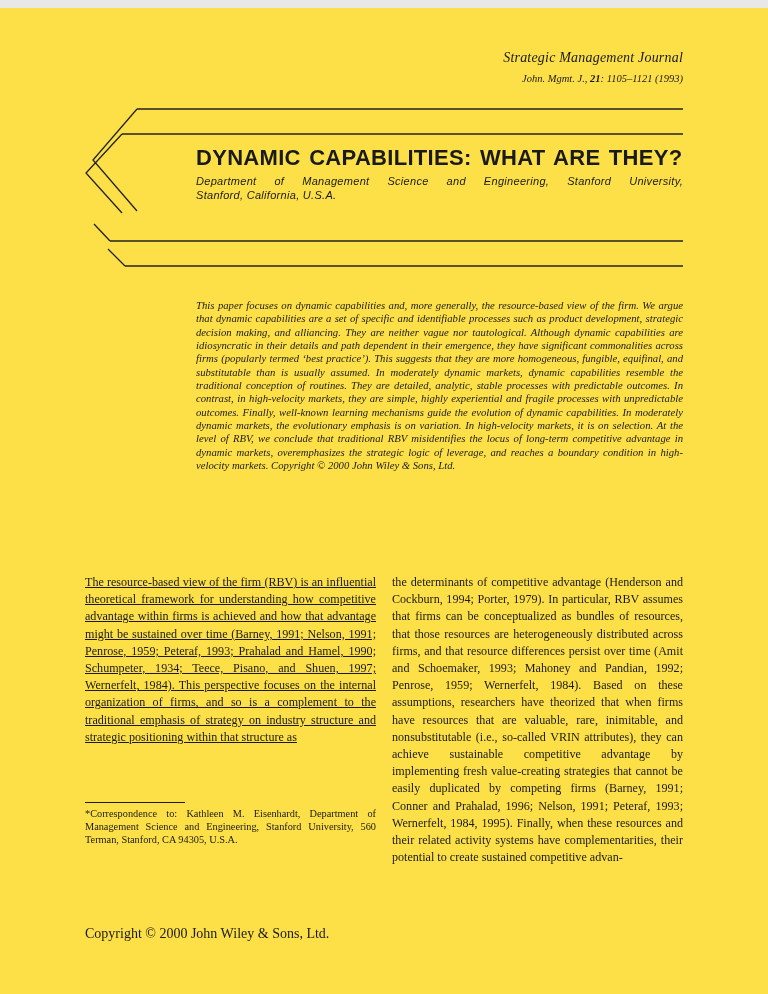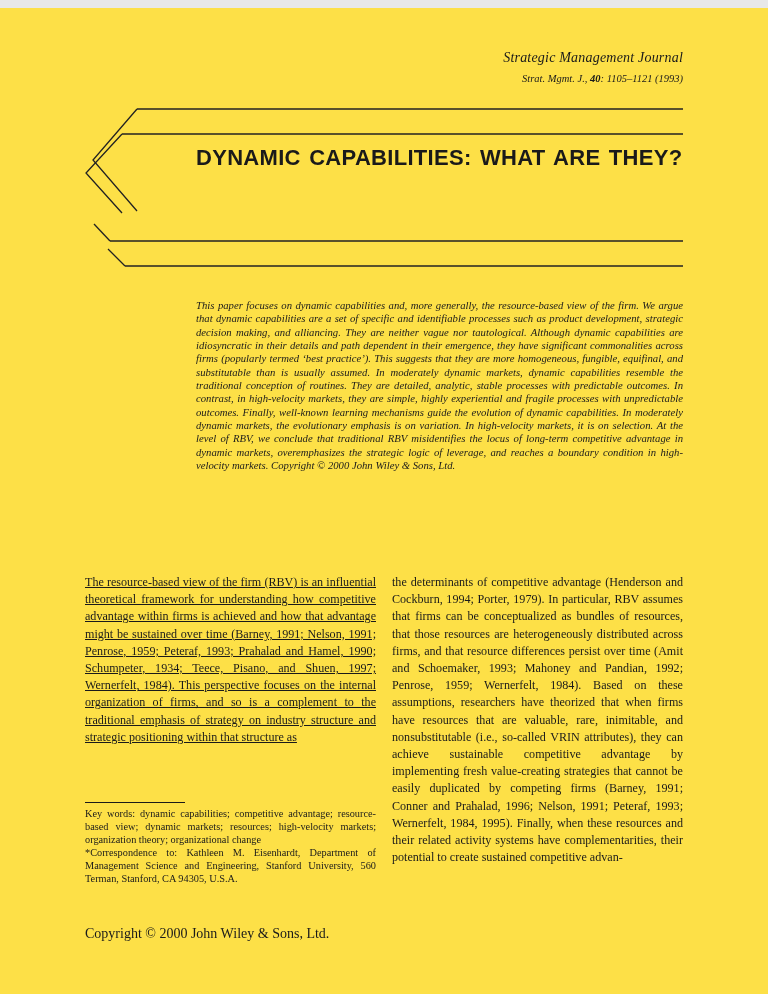--- a/index.html
+++ b/index.html
@@ -111,54 +111,57 @@
     font-size: 14px;
   }
 </style>
 </head>
 <body>
 
 <div class="page">
 
   <header class="journal-header">
     <div class="journal-name">Strategic Management Journal</div>
-    <div class="journal-citation"><span>Strat. Mgmt. J., </span><b>40</b><span>: 1105–1121 (1993)</span></div>
+    <div class="journal-citation"><span>John. Mgmt. J., </span><b>21</b><span>: 1105–1121 (1993)</span></div>
   </header>
 
   <div class="masthead">
     <svg width="598" height="172" viewBox="0 0 598 172" aria-hidden="true">
       <g stroke="#222222" stroke-width="1.3" fill="none">
         <path d="M52 6 H598"></path>
         <path d="M37 31 H598"></path>
         <path d="M25 138 H598"></path>
         <path d="M40 163 H598"></path>
         <path d="M52 6 L8 57 L52 108"></path>
         <path d="M37 31 L1 70 L37 110"></path>
         <path d="M25 138 L9 121"></path>
         <path d="M40 163 L23 146"></path>
       </g>
     </svg>
     <div class="title-block">
       <h1 class="paper-title">DYNAMIC CAPABILITIES: WHAT ARE THEY?</h1>
+      <div class="affiliation">
+        <div class="just">Department of Management Science and Engineering, Stanford University,</div>
+        <div>Stanford, California, U.S.A.</div>
+      </div>
     </div>
   </div>
 
   <div class="abstract">This paper focuses on dynamic capabilities and, more generally, the resource-based view of the firm. We argue that dynamic capabilities are a set of specific and identifiable processes such as product development, strategic decision making, and alliancing. They are neither vague nor tautological. Although dynamic capabilities are idiosyncratic in their details and path dependent in their emergence, they have significant commonalities across firms (popularly termed ‘best practice’). This suggests that they are more homogeneous, fungible, equifinal, and substitutable than is usually assumed. In moderately dynamic markets, dynamic capabilities resemble the traditional conception of routines. They are detailed, analytic, stable processes with predictable outcomes. In contrast, in high-velocity markets, they are simple, highly experiential and fragile processes with unpredictable outcomes. Finally, well-known learning mechanisms guide the evolution of dynamic capabilities. In moderately dynamic markets, the evolutionary emphasis is on variation. In high-velocity markets, it is on selection. At the level of RBV, we conclude that traditional RBV misidentifies the locus of long-term competitive advantage in dynamic markets, overemphasizes the strategic logic of leverage, and reaches a boundary condition in high-velocity markets. Copyright © 2000 John Wiley &amp; Sons, Ltd.</div>
 
   <div class="col col-left">
     <p>The resource-based view of the firm (RBV) is an influential theoretical framework for understanding how competitive advantage within firms is achieved and how that advantage might be sustained over time (Barney, 1991; Nelson, 1991; Penrose, 1959; Peteraf, 1993; Prahalad and Hamel, 1990; Schumpeter, 1934; Teece, Pisano, and Shuen, 1997; Wernerfelt, 1984). This perspective focuses on the internal organization of firms, and so is a complement to the traditional emphasis of strategy on industry structure and strategic positioning within that structure as</p>
   </div>
 
   <div class="col col-right">
     <p>the determinants of competitive advantage (Henderson and Cockburn, 1994; Porter, 1979). In particular, RBV assumes that firms can be conceptualized as bundles of resources, that those resources are heterogeneously distributed across firms, and that resource differences persist over time (Amit and Schoemaker, 1993; Mahoney and Pandian, 1992; Penrose, 1959; Wernerfelt, 1984). Based on these assumptions, researchers have theorized that when firms have resources that are valuable, rare, inimitable, and nonsubstitutable (i.e., so-called VRIN attributes), they can achieve sustainable competitive advantage by implementing fresh value-creating strategies that cannot be easily duplicated by competing firms (Barney, 1991; Conner and Prahalad, 1996; Nelson, 1991; Peteraf, 1993; Wernerfelt, 1984, 1995). Finally, when these resources and their related activity systems have complementarities, their potential to create sustained competitive advan-</p>
   </div>
 
   <div class="footnote">
     <div class="footnote-rule"></div>
-    <p>Key words: dynamic capabilities; competitive advantage; resource-based view; dynamic markets; resources; high-velocity markets; organization theory; organizational change</p>
     <p>*Correspondence to: Kathleen M. Eisenhardt, Department of Management Science and Engineering, Stanford University, 560 Terman, Stanford, CA 94305, U.S.A.</p>
   </div>
 
   <footer class="page-footer">
     <div>Copyright © 2000 John Wiley &amp; Sons, Ltd.</div>
   </footer>
 
 </div>
 
 </body></html>

